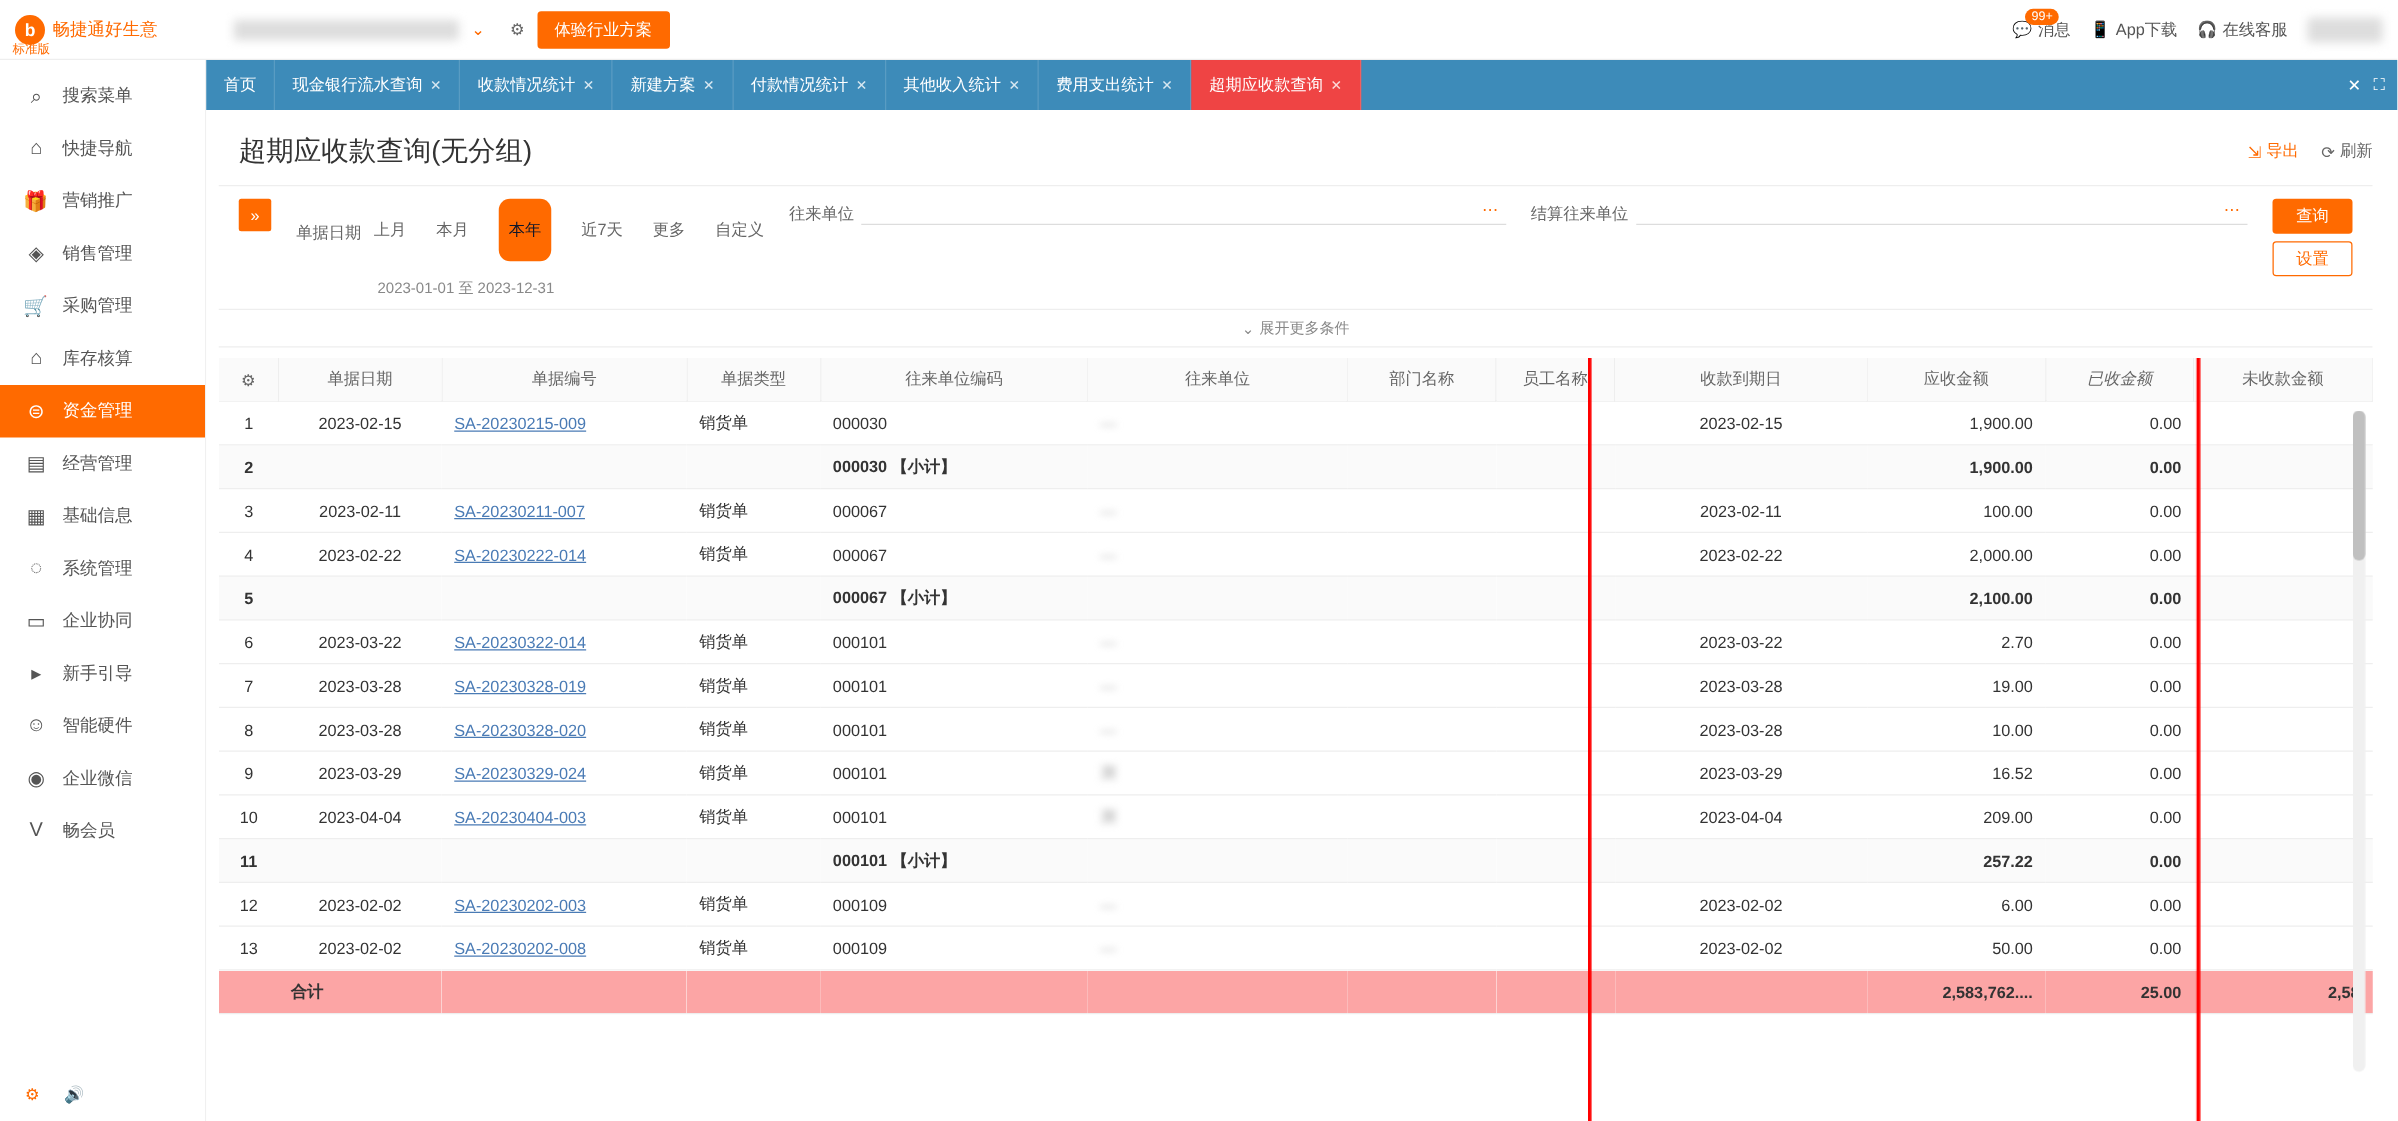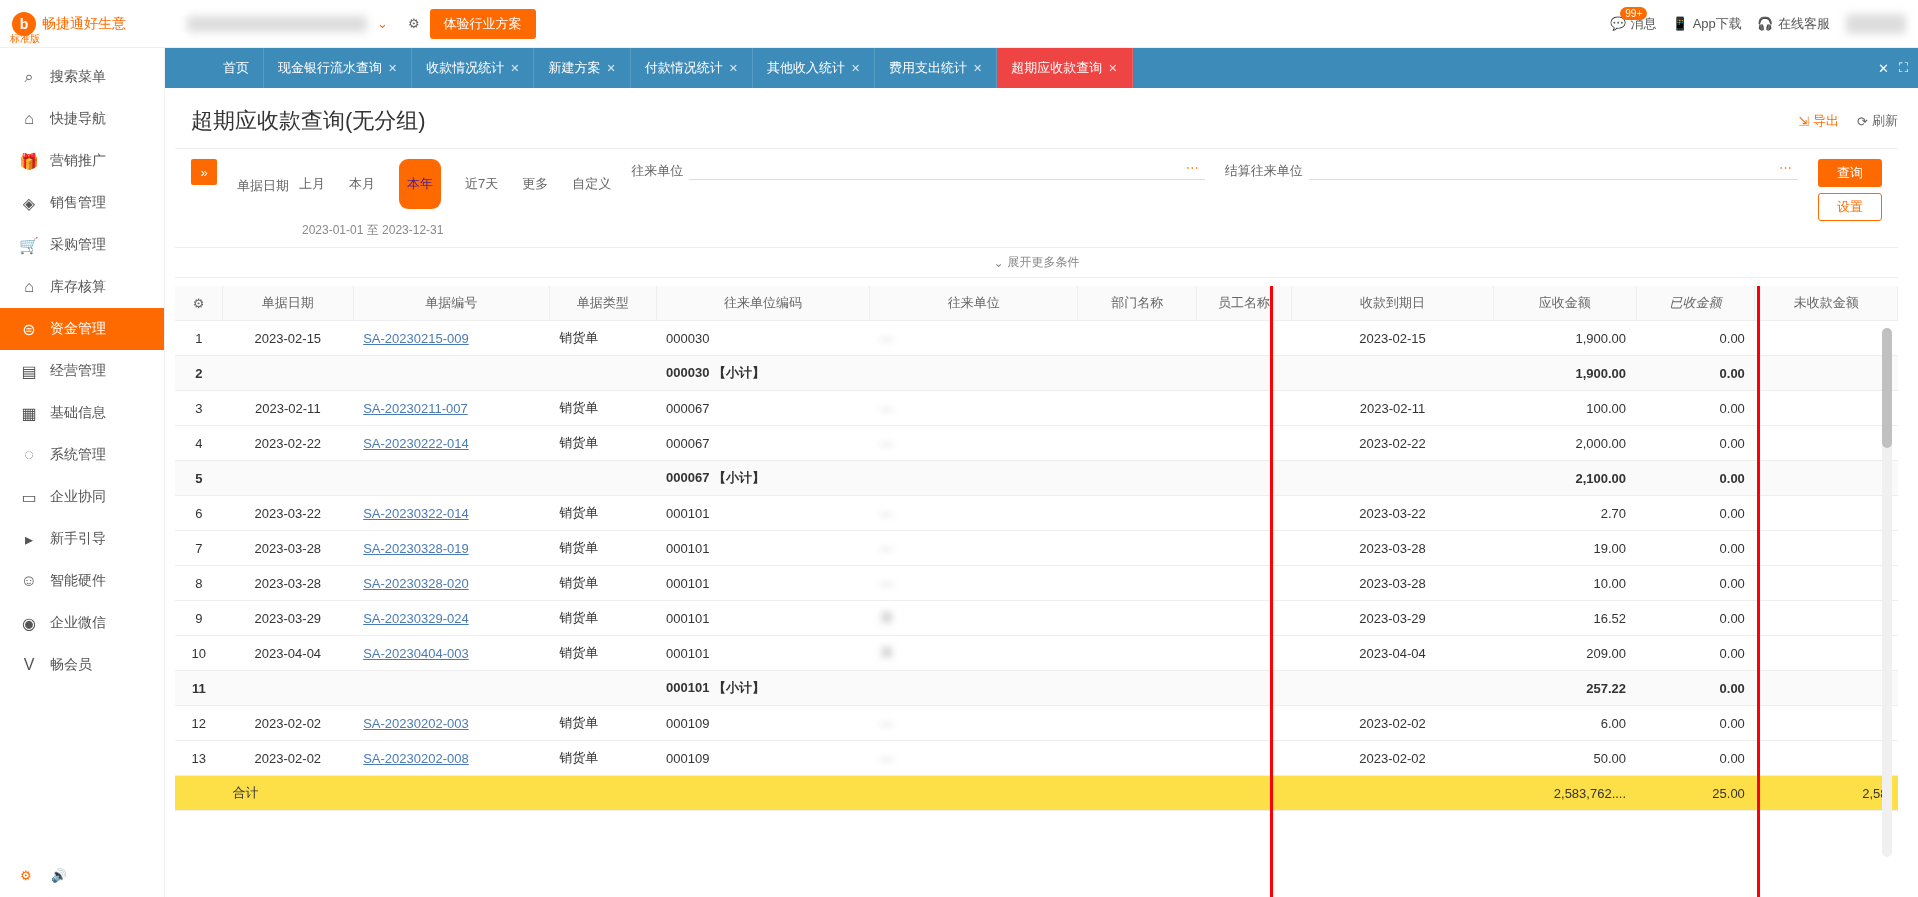--- a/index.html
+++ b/index.html
@@ -33,21 +33,21 @@
     .sidebar-item { display: flex; align-items: center; gap: 12px; padding: 12px 20px; cursor: pointer; color: #555; font-size: 14px; }
     .sidebar-item.active { background: #ff6a00; color: #fff; }
     .sidebar-icon { width: 18px; height: 18px; display: inline-flex; align-items: center; justify-content: center; font-size: 16px; }
     .sidebar-footer { display: flex; gap: 20px; padding: 14px 20px; color: #ff6a00; }
     .sidebar-footer span { cursor: pointer; }
     
     
     .main { flex: 1; display: flex; flex-direction: column; min-width: 0; background: #f7f8fa; }
     
     
-    .tabs { height: 40px; background: #3d8bb9; display: flex; align-items: stretch; color: #fff; position: relative; padding-left: 44px; }
+    .tabs { height: 40px; background: #3d8bb9; display: flex; align-items: stretch; color: #fff; position: relative; }
     .tab { display: flex; align-items: center; padding: 0 14px; gap: 6px; cursor: pointer; font-size: 13px; border-right: 1px solid rgba(255,255,255,0.15); }
     .tab.active { background: #ef4444; }
     .tab-close { font-size: 11px; opacity: 0.8; }
     .tabs-right { margin-left: auto; display: flex; align-items: center; padding: 0 10px; gap: 10px; }
     .tabs-right span { cursor: pointer; }
     
     
     .content { flex: 1; background: #fff; margin: 0; padding: 0 20px 0 10px; display: flex; flex-direction: column; min-height: 0; }
     .page-header { display: flex; align-items: center; padding: 18px 0 12px 16px; }
     .page-title { font-size: 22px; color: #333; }
@@ -55,21 +55,21 @@
     .action-link { display: flex; align-items: center; gap: 4px; cursor: pointer; color: #ff6a00; font-size: 13px; }
     .action-link.gray { color: #666; }
     
     
     .filter-bar { display: flex; align-items: flex-start; gap: 20px; padding: 10px 16px 8px 16px; border-top: 1px solid #eee; border-bottom: 1px solid #eee; position: relative; }
     .collapse-btn { width: 26px; height: 26px; background: #ff6a00; color: #fff; display: flex; align-items: center; justify-content: center; cursor: pointer; border-radius: 2px; }
     .filter-group { display: flex; align-items: flex-start; gap: 10px; }
     .filter-label { color: #666; font-size: 13px; margin-top: 3px; }
     .date-tags { display: flex; gap: 24px; align-items: center; flex-wrap: wrap; }
     .date-tag { color: #666; cursor: pointer; font-size: 13px; }
-    .date-tag.active { background: #ff6a00; color: #4c1d95; padding: 16px 8px; border-radius: 9px; }
+    .date-tag.active { background: #ff6a00; color: #0f172a; padding: 16px 8px; border-radius: 9px; }
     .date-range { color: #888; font-size: 12px; width: 100%; margin-top: 3px; }
     .filter-input-group { display: flex; align-items: center; gap: 6px; flex: 1; }
     .filter-input-wrap { flex: 1; display: flex; align-items: center; border-bottom: 1px solid #ddd; padding-bottom: 4px;}
     .filter-input { flex: 1; border: none; outline: none; font-size: 13px; }
     .dots { color: #ff6a00; cursor: pointer; padding: 0 6px; }
     .filter-right { display: flex; flex-direction: column; gap: 6px; }
     .btn-query { background: #ff6a00; color: #fff; border: none; padding: 5px 18px; border-radius: 3px; cursor: pointer; font-size: 13px; }
     .btn-settings { background: #fff; color: #ff6a00; border: 1px solid #ff6a00; padding: 4px 18px; border-radius: 3px; cursor: pointer; font-size: 13px; }
     
     .expand-more { text-align: center; padding: 6px 0; color: #888; cursor: pointer; font-size: 12px; border-bottom: 1px solid #eee; display: flex; align-items: center; justify-content: center; gap: 4px; }
@@ -77,21 +77,21 @@
     
     .table-wrap { flex: 1; overflow: auto; position: relative; margin-top: 8px; }
     table { border-collapse: collapse; width: 100%; table-layout: fixed; }
     th, td { border-bottom: 1px solid #eee; padding: 8px 10px; font-size: 13px; text-align: left; white-space: nowrap; overflow: hidden; text-overflow: ellipsis; }
     th { background: #fafafa; color: #666; font-weight: normal; position: sticky; top: 0; text-align: center; border-right: 1px solid #eee; }
     th:first-child { width: 40px; }
     td.center { text-align: center; }
     td.right { text-align: right; }
     tr.subtotal td { font-weight: bold; background: #fafafa; }
     td a { color: #4a7bb5; text-decoration: underline; cursor: pointer; }
-    tr.total-row td { background: #fde047; font-weight: normal; margin-top: 12px; }
+    tr.total-row td { background: #fca5a5; font-weight: bold; margin-top: 12px; }
     .red-box { position: absolute; border: 3px solid #ff0000; pointer-events: none; border-radius: 8px; }
     .gear-th { width: 35px; text-align: center; }
     .blur-cell { filter: blur(3px); color: #aaa; }
     .scroll-track { position: absolute; right: 6px; top: 42px; bottom: 40px; width: 10px; background: #f0f0f0; border-radius: 5px; }
     .scroll-thumb { position: absolute; top: 0; width: 10px; height: 120px; background: #c0c0c0; border-radius: 5px; }
     
     .col-idx { width: 42px; }
     .col-date { width: 110px; }
     .col-docno { width: 165px; }
     .col-type { width: 90px; }

